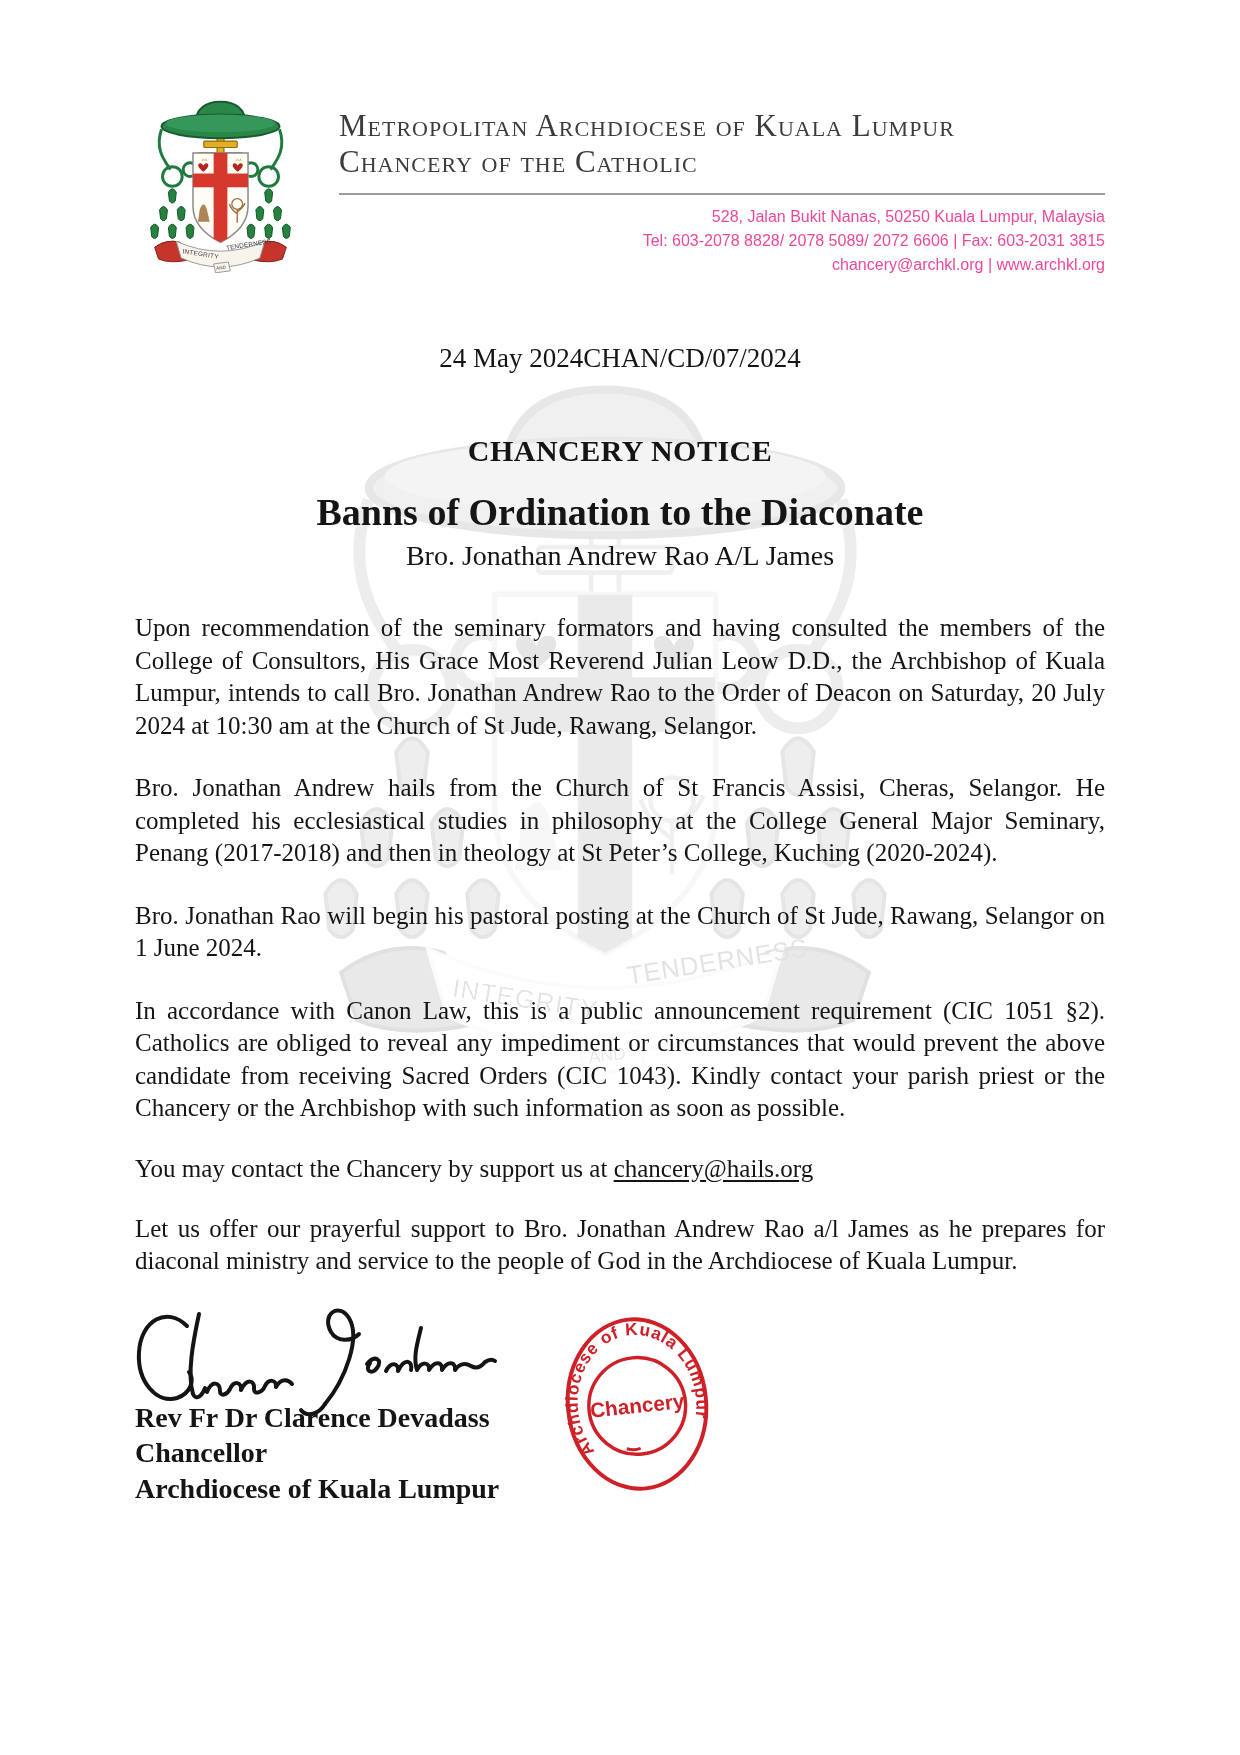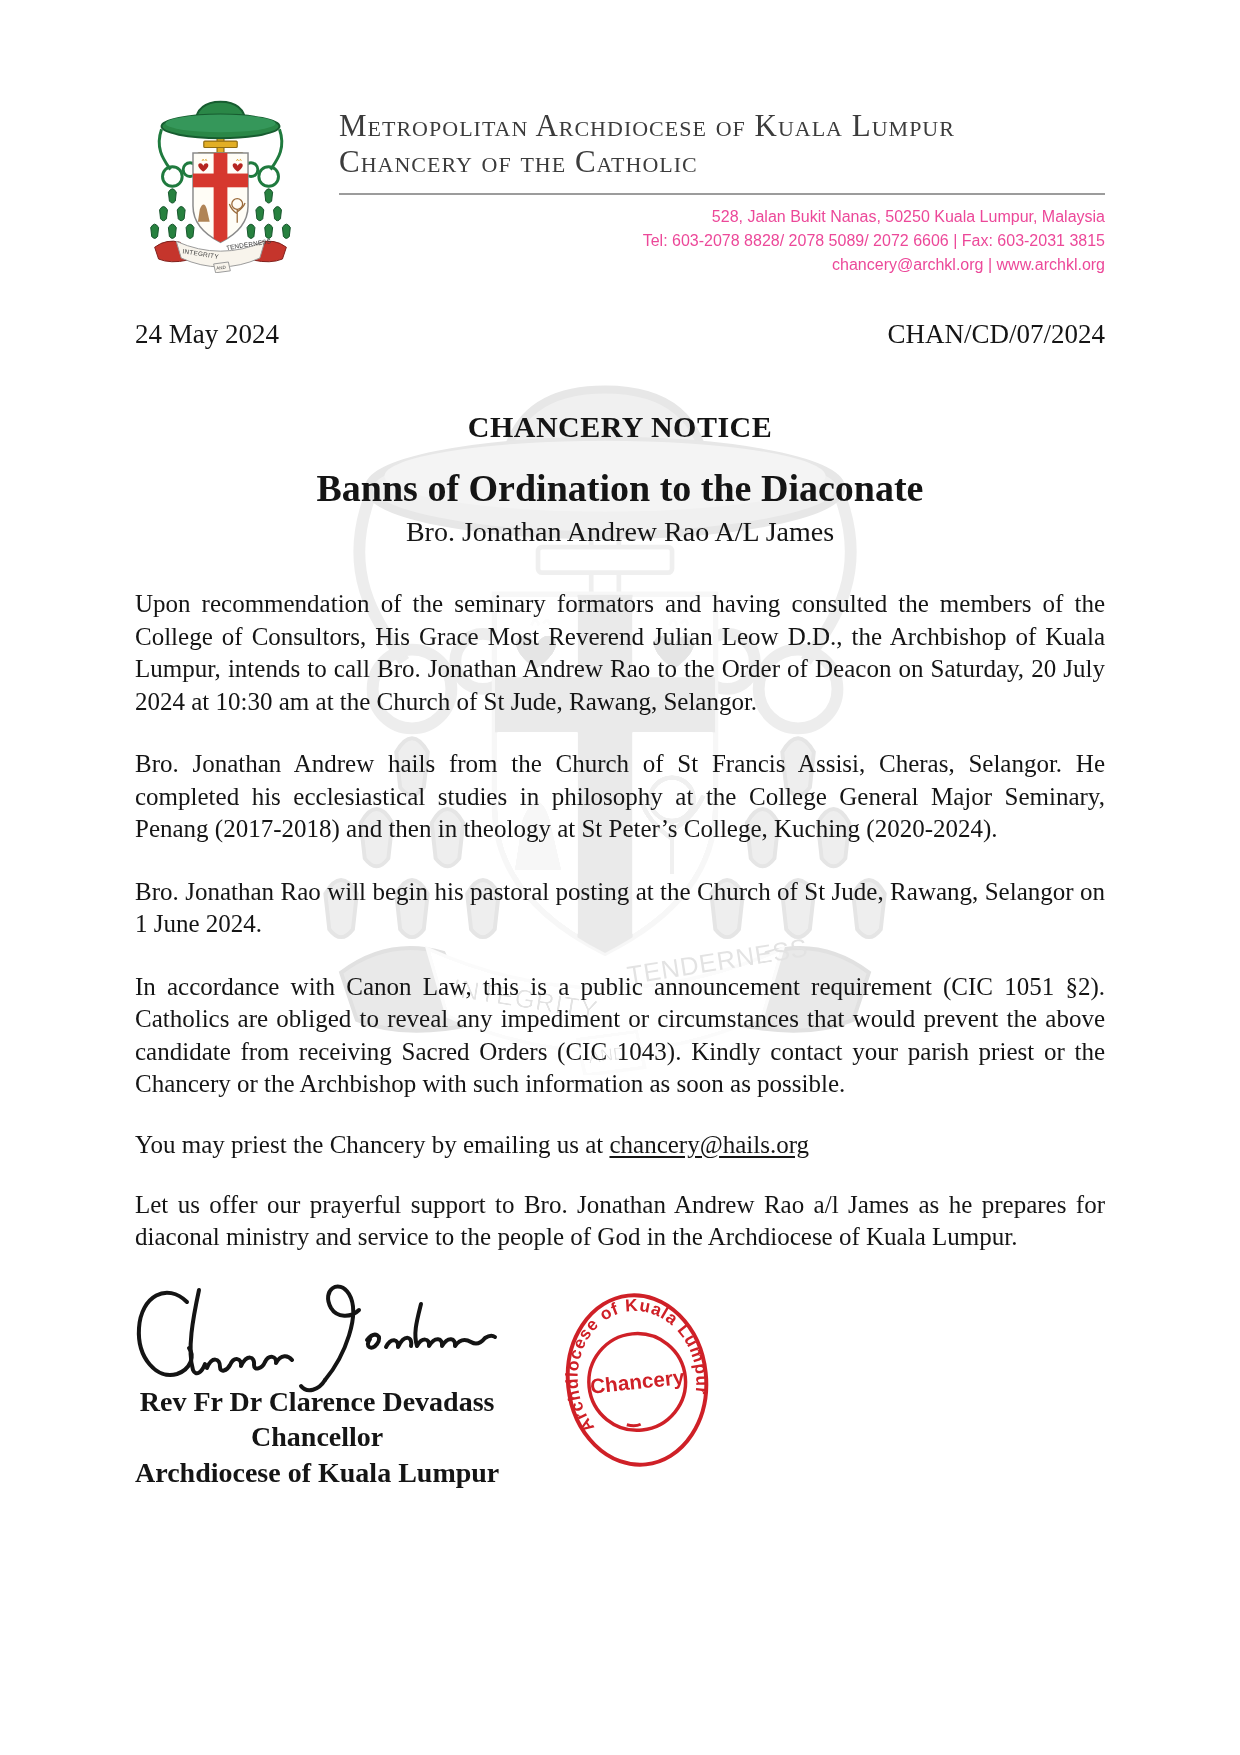--- a/index.html
+++ b/index.html
@@ -19,37 +19,37 @@
   .letterhead { display:flex; align-items:flex-start; gap:32px; }
   .crest { flex:0 0 auto; }
   .head-right { flex:1 1 auto; padding-top:30px; }
   .org-name { font-variant:small-caps; font-size:31px; line-height:1.17;
               letter-spacing:1px; color:#3c3c3c; }
   .head-rule { border-top:2px solid #9c9c9c; margin-top:12px; }
   .addr { margin-top:10px; text-align:right; font-family:"Liberation Sans", sans-serif;
           font-size:16px; line-height:1.5; color:#ec4899; }
 
   
-  .meta-row { display:flex; justify-content:space-between; margin-top:42px; font-size:27px; }
+  .meta-row { display:flex; justify-content:center; margin-top:66px; font-size:27px; }
 
   
   .kicker { margin-top:60px; text-align:center; font-weight:bold; font-size:30px; letter-spacing:0.5px; }
   h1.title { margin:22px 0 0 0; text-align:center; font-weight:bold; font-size:38px; }
   h2.subtitle { margin:6px 0 0 0; text-align:center; font-weight:normal; font-size:28px; }
 
   
   p.body { margin:30px 0 0 0; font-size:25px; line-height:1.3; text-align:justify; }
   p.first { margin-top:40px; }
   p.contact { margin:30px 0 0 0; font-size:25px; }
   a.email { color:inherit; text-decoration:underline; text-underline-offset:3px; cursor:pointer; }
 
   
   .sig-area { position:relative; margin-top:26px; height:250px; }
   .sig-svg { position:absolute; left:-6px; top:0; }
-  .sig-block { position:absolute; left:0; top:104px; font-weight:bold; font-size:28px; line-height:1.28;text-align:center; }
+  .sig-block { position:absolute; left:0; top:96px; font-weight:bold; font-size:28px; line-height:1.28; }
   .stamp { position:absolute; left:428px; top:10px; }
 </style>
 </head>
 <body>
 
 <div class="page">
 
   <div class="watermark"><svg viewBox="0 0 175 198" width="172" height="195">
           <defs>
             <clipPath id="shieldClip">
@@ -216,21 +216,21 @@
 
     <div class="kicker">CHANCERY NOTICE</div>
     <h1 class="title">Banns of Ordination to the Diaconate</h1>
     <h2 class="subtitle">Bro. Jonathan Andrew Rao A/L James</h2>
 
     <p class="body first">Upon recommendation of the seminary formators and having consulted the members of the College of Consultors, His Grace Most Reverend Julian Leow D.D., the Archbishop of Kuala Lumpur, intends to call Bro. Jonathan Andrew Rao to the Order of Deacon on Saturday, 20 July 2024 at 10:30 am at the Church of St Jude, Rawang, Selangor.</p>
     <p class="body">Bro. Jonathan Andrew hails from the Church of St Francis Assisi, Cheras, Selangor. He completed his ecclesiastical studies in philosophy at the College General Major Seminary, Penang (2017-2018) and then in theology at St Peter’s College, Kuching (2020-2024).</p>
     <p class="body">Bro. Jonathan Rao will begin his pastoral posting at the Church of St Jude, Rawang, Selangor on 1 June 2024.</p>
     <p class="body">In accordance with Canon Law, this is a public announcement requirement (CIC 1051 §2). Catholics are obliged to reveal any impediment or circumstances that would prevent the above candidate from receiving Sacred Orders (CIC 1043). Kindly contact your parish priest or the Chancery or the Archbishop with such information as soon as possible.</p>
 
-    <p class="contact"><span>You may priest the Chancery by emailing us at </span><a class="email">chancery@hails.org</a></p>
+    <p class="contact"><span>You may contact the Chancery by support us at </span><a class="email">chancery@hails.org</a></p>
 
     <p class="body">Let us offer our prayerful support to Bro. Jonathan Andrew Rao a/l James as he prepares for diaconal ministry and service to the people of God in the Archdiocese of Kuala Lumpur.</p>
 
     <div class="sig-area">
 
       <div class="sig-svg">
         <svg viewBox="0 0 400 125" width="400" height="125">
           <g fill="none" stroke="#141414" stroke-width="4" stroke-linecap="round" stroke-linejoin="round">
             <path d="M58,22 C38,2 12,16 10,48 C8,78 28,100 48,94 C62,89 66,76 60,68"></path>
             <path d="M70,10 C64,38 58,70 64,90 C67,97 73,92 76,84"></path>

